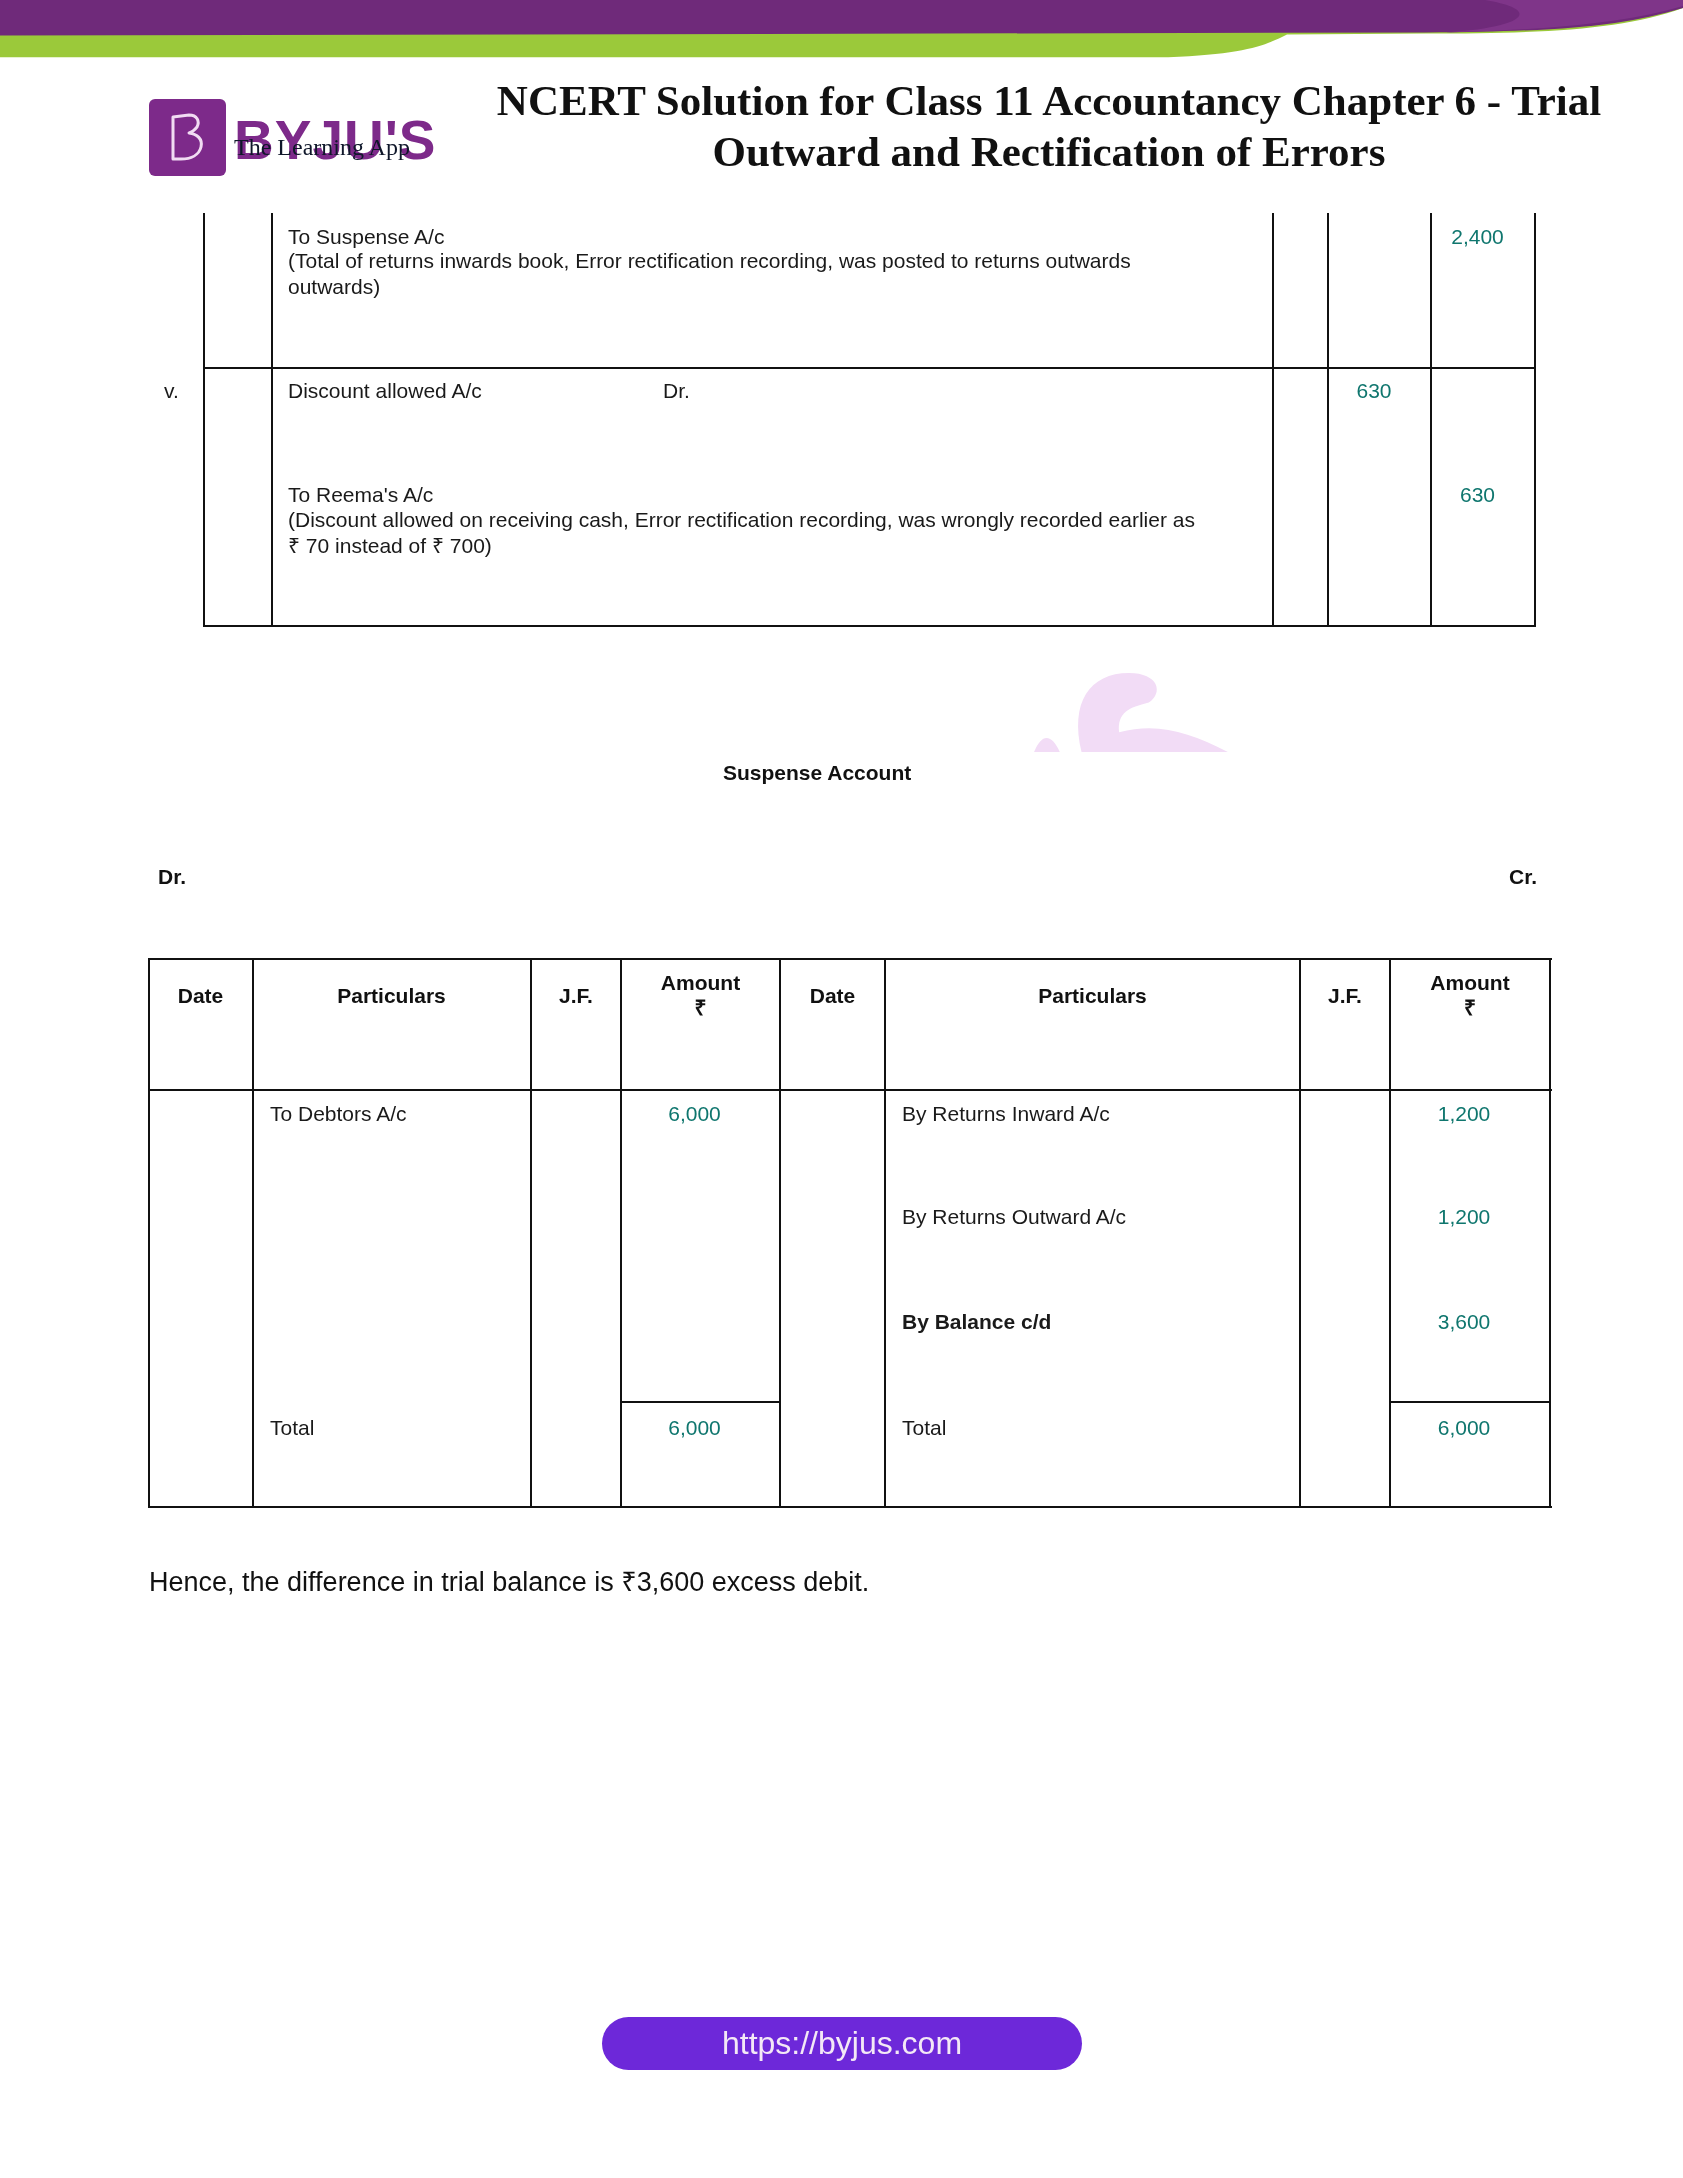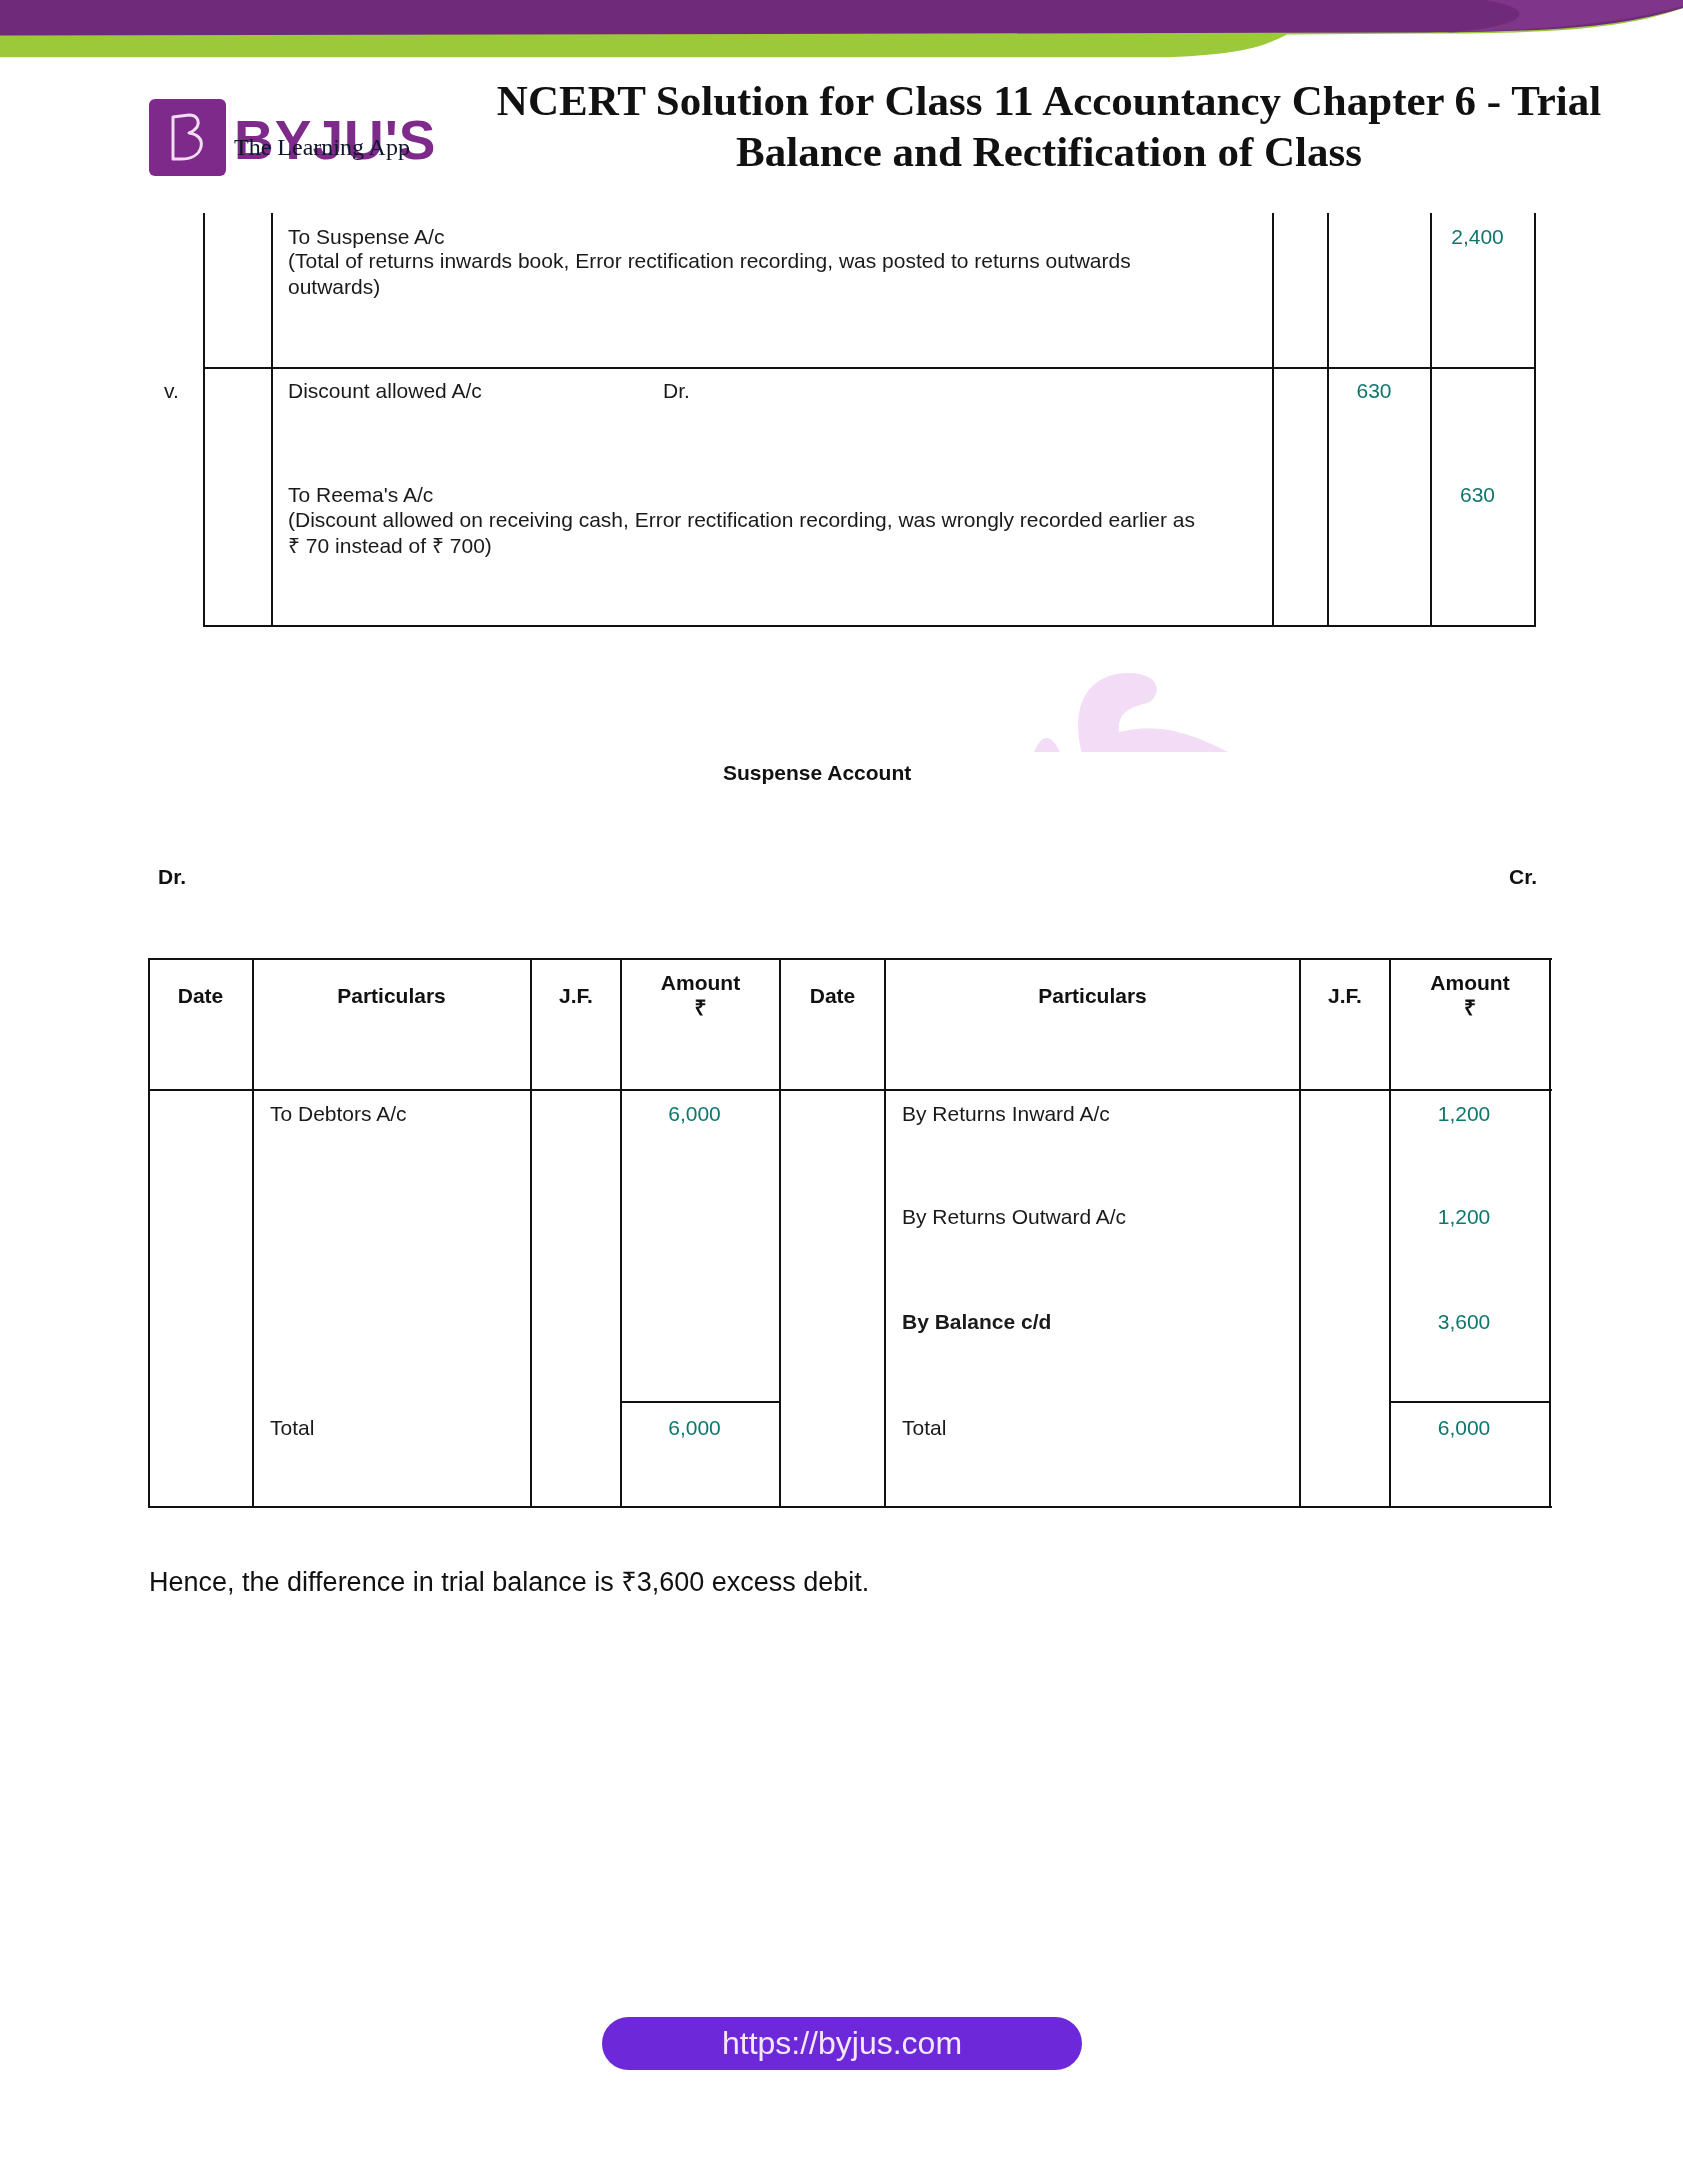--- a/index.html
+++ b/index.html
@@ -32,21 +32,21 @@
 <div class="logo-box">
   <svg class="logo-b" viewBox="0 0 40 48">
     <path d="M6 4 L22 2 C30 2 33 8 30 14 C26 19 22 20 22 20 C30 21 36 26 34 34 C32 42 24 46 14 46 L6 46 Z" fill="none" stroke="#f1dcf3" stroke-width="3" stroke-linejoin="round"></path>
   </svg>
 </div>
 <div class="logo-name">BYJU'S</div>
 <div class="logo-tag">The Learning App</div>
 
 <div class="title">
   <div>NCERT Solution for Class 11 Accountancy Chapter 6 - Trial</div>
-  <div>Balance and Rectification of Class</div>
+  <div>Outward and Rectification of Errors</div>
 </div>
 
 <div>
 
   <div class="line" style="left:203px; top:213px; width:2px; height:414px;"></div>
   <div class="line" style="left:271px; top:213px; width:2px; height:414px;"></div>
   <div class="line" style="left:1272px; top:213px; width:2px; height:414px;"></div>
   <div class="line" style="left:1327px; top:213px; width:2px; height:414px;"></div>
   <div class="line" style="left:1430px; top:213px; width:2px; height:414px;"></div>
   <div class="line" style="left:1534px; top:213px; width:2px; height:414px;"></div>

